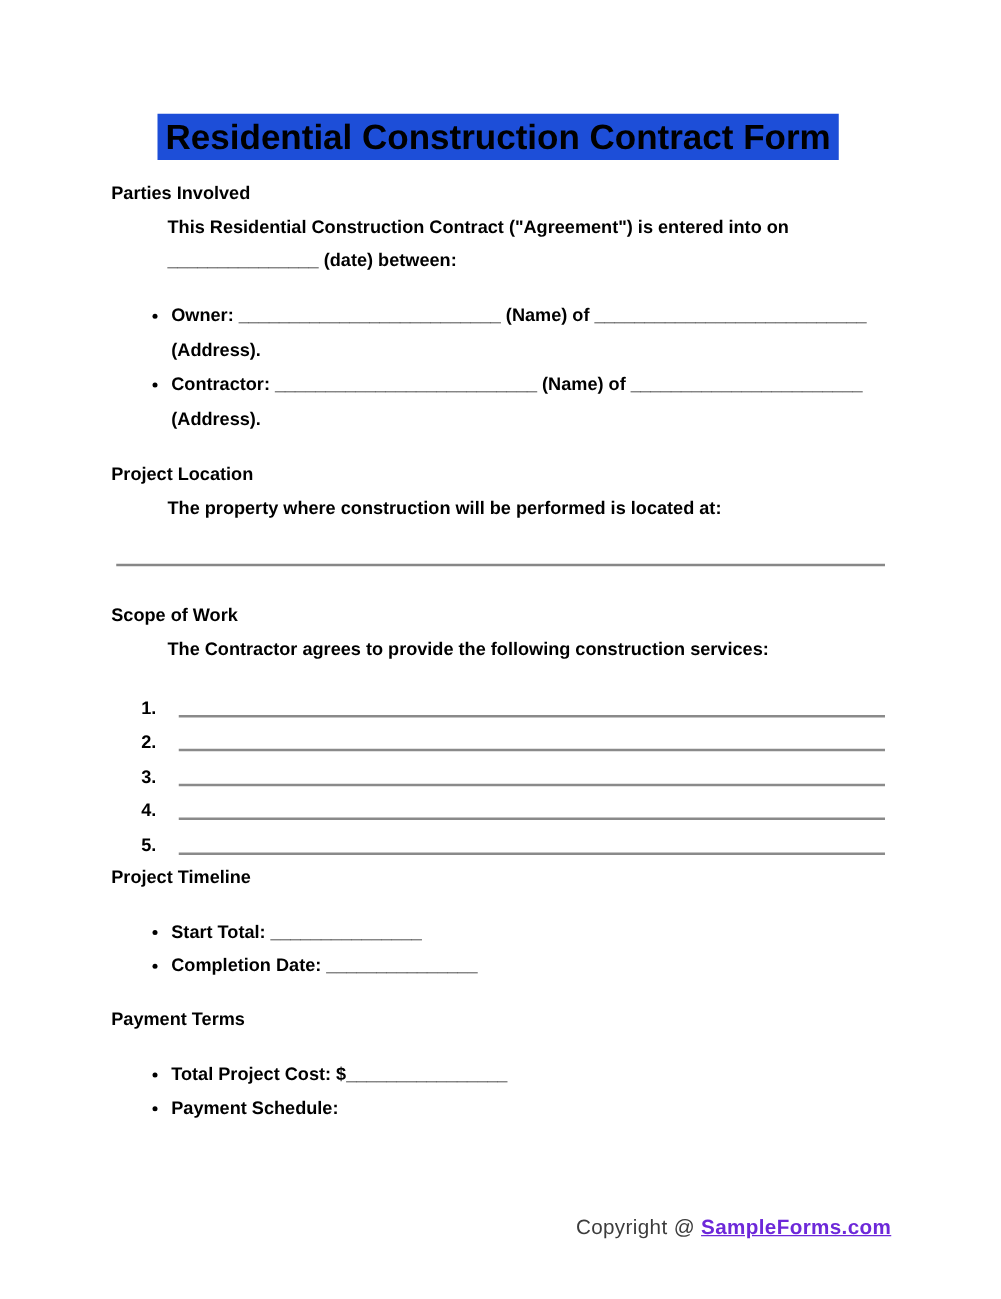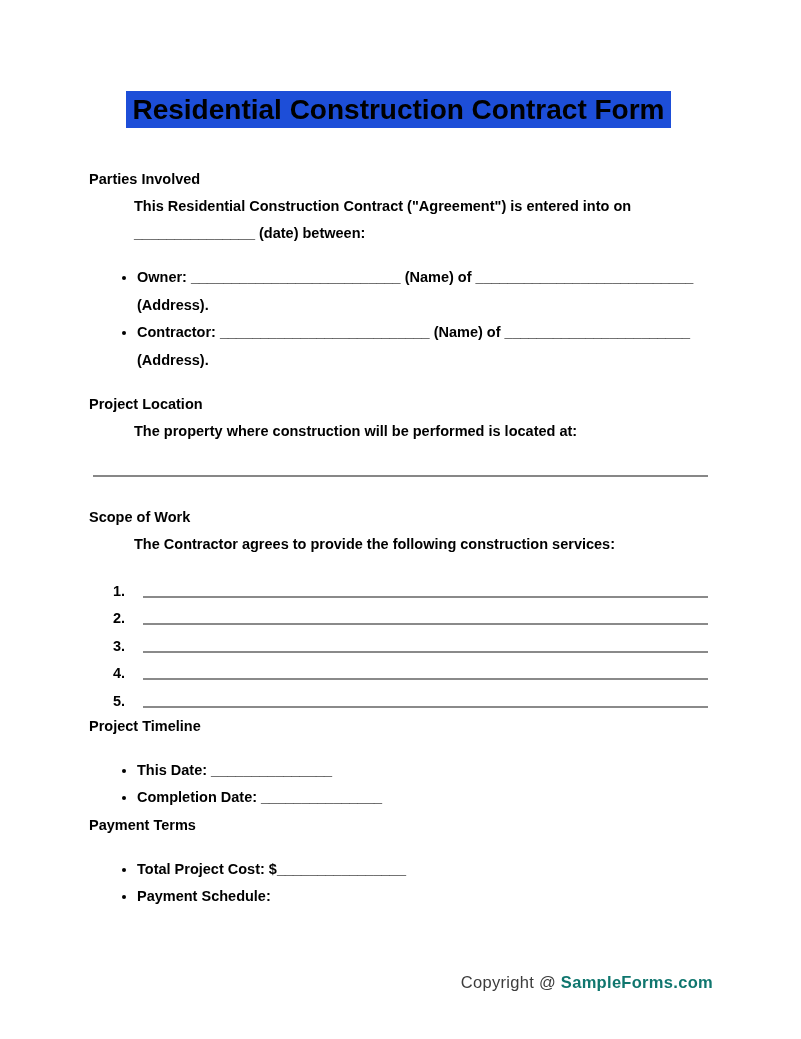--- a/index.html
+++ b/index.html
@@ -32,25 +32,25 @@
     line-height: 27px;
   }
   .para {
     font-size: 14.5px;
     font-weight: bold;
     line-height: 27px;
     padding-left: 5px;
     margin-left: 40px;
   }
 
-  .h-parties   { margin-top: 38px; }
+  .h-parties   { margin-top: 14px; }
   .h-location  { margin-top: 17px; }
   .h-scope     { margin-top: 27px; }
   .h-timeline  { margin-top: 0; }
-  .h-payment   { margin-top: 0; }
+  .h-payment   { margin-top: 15px; }
 
   ul.doc-list {
     margin-top: 17px;
     padding-left: 48px;
     list-style: disc outside;
   }
   ul.doc-list li {
     font-size: 14.5px;
     font-weight: bold;
     line-height: 27.5px;
@@ -85,22 +85,23 @@
     position: absolute;
     top: 970px;
     right: 88px;
     font-size: 16.5px;
     line-height: 24px;
     letter-spacing: 0.3px;
     color: #3C3C3C;
     white-space: nowrap;
   }
   .brand-link {
-    color: #0f766e;
+    color: #6d28d9;
     font-weight: bold;
+    text-decoration: underline;
     cursor: pointer;
   }
 </style>
 </head>
 <body>
 
 <div class="page">
   <div class="content">
 
     <div class="title-wrap">
@@ -138,21 +139,21 @@
         <span class="scope-line"></span>
       </div>
       <div class="scope-row">
         <span class="scope-num">5.</span>
         <span class="scope-line"></span>
       </div>
     </div>
 
     <div class="sec-heading h-timeline">Project Timeline</div>
     <ul class="doc-list">
-      <li>This Date: _______________</li>
+      <li>Start Total: _______________</li>
       <li>Completion Date: _______________</li>
     </ul>
 
     <div class="sec-heading h-payment">Payment Terms</div>
     <ul class="doc-list">
       <li>Total Project Cost: $________________</li>
       <li>Payment Schedule:</li>
     </ul>
 
   </div>

